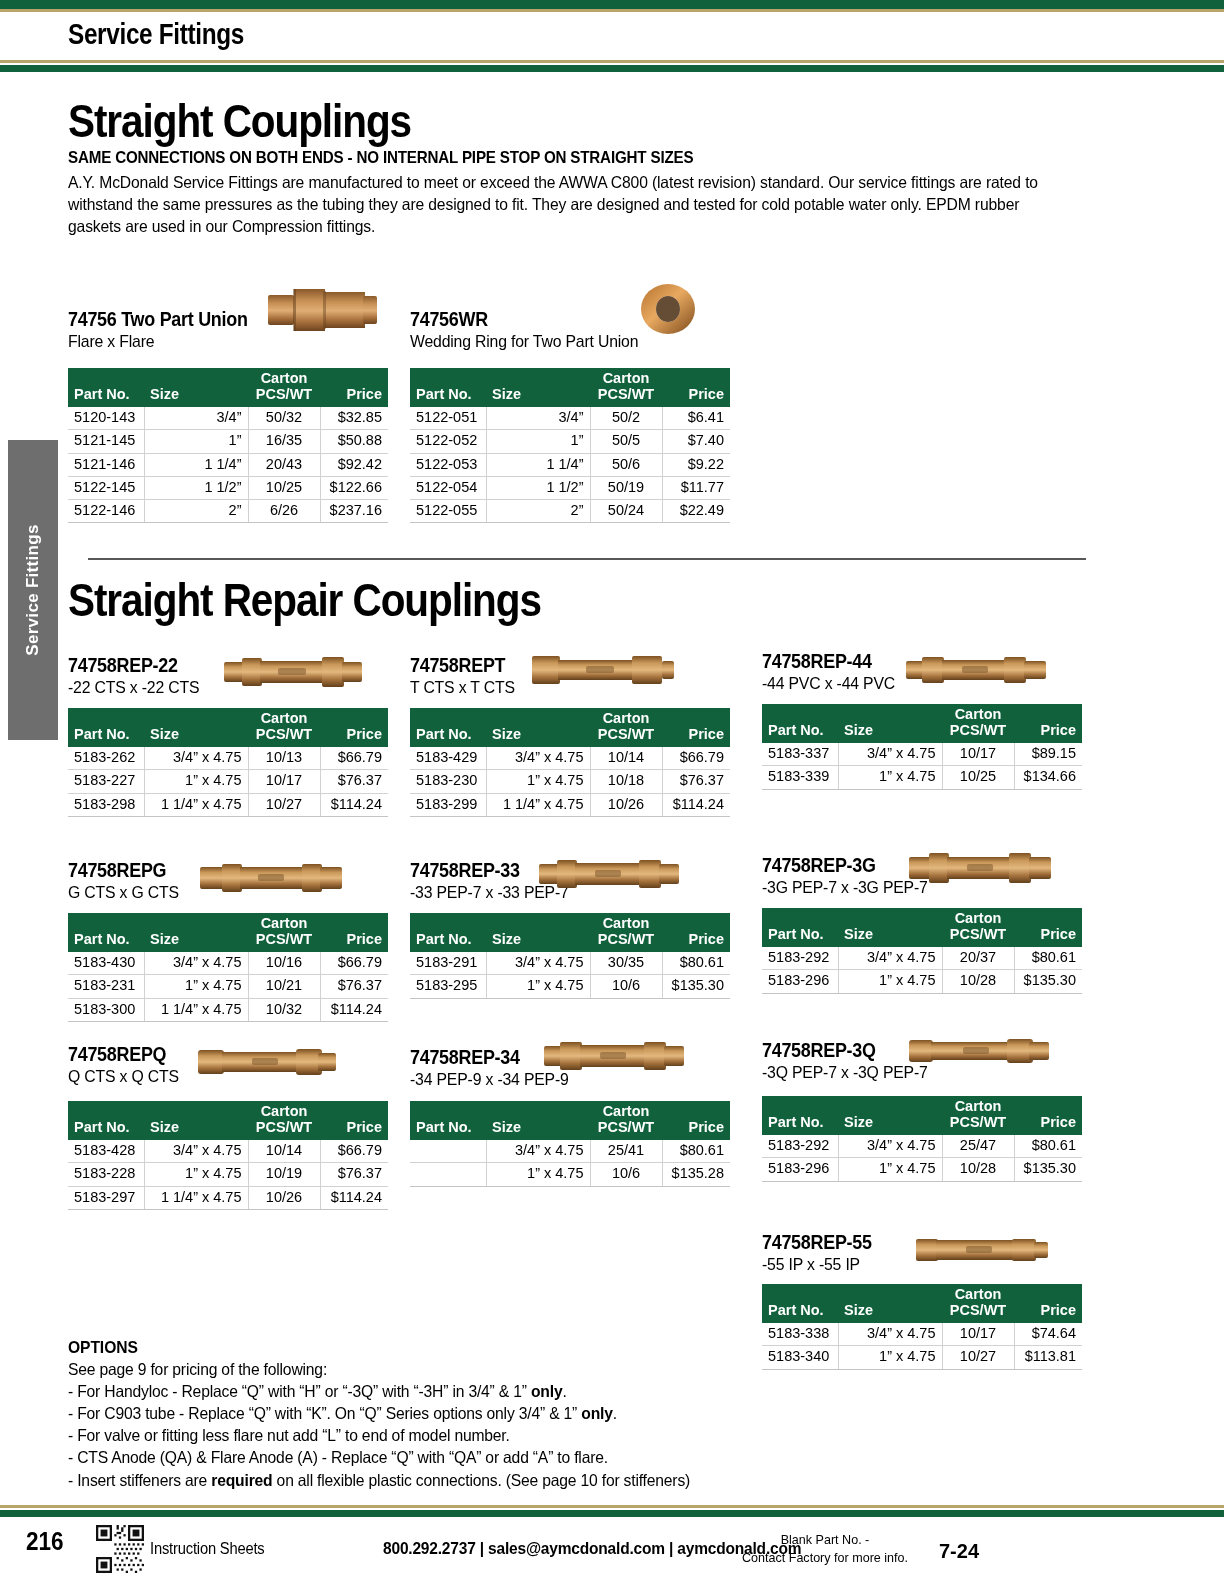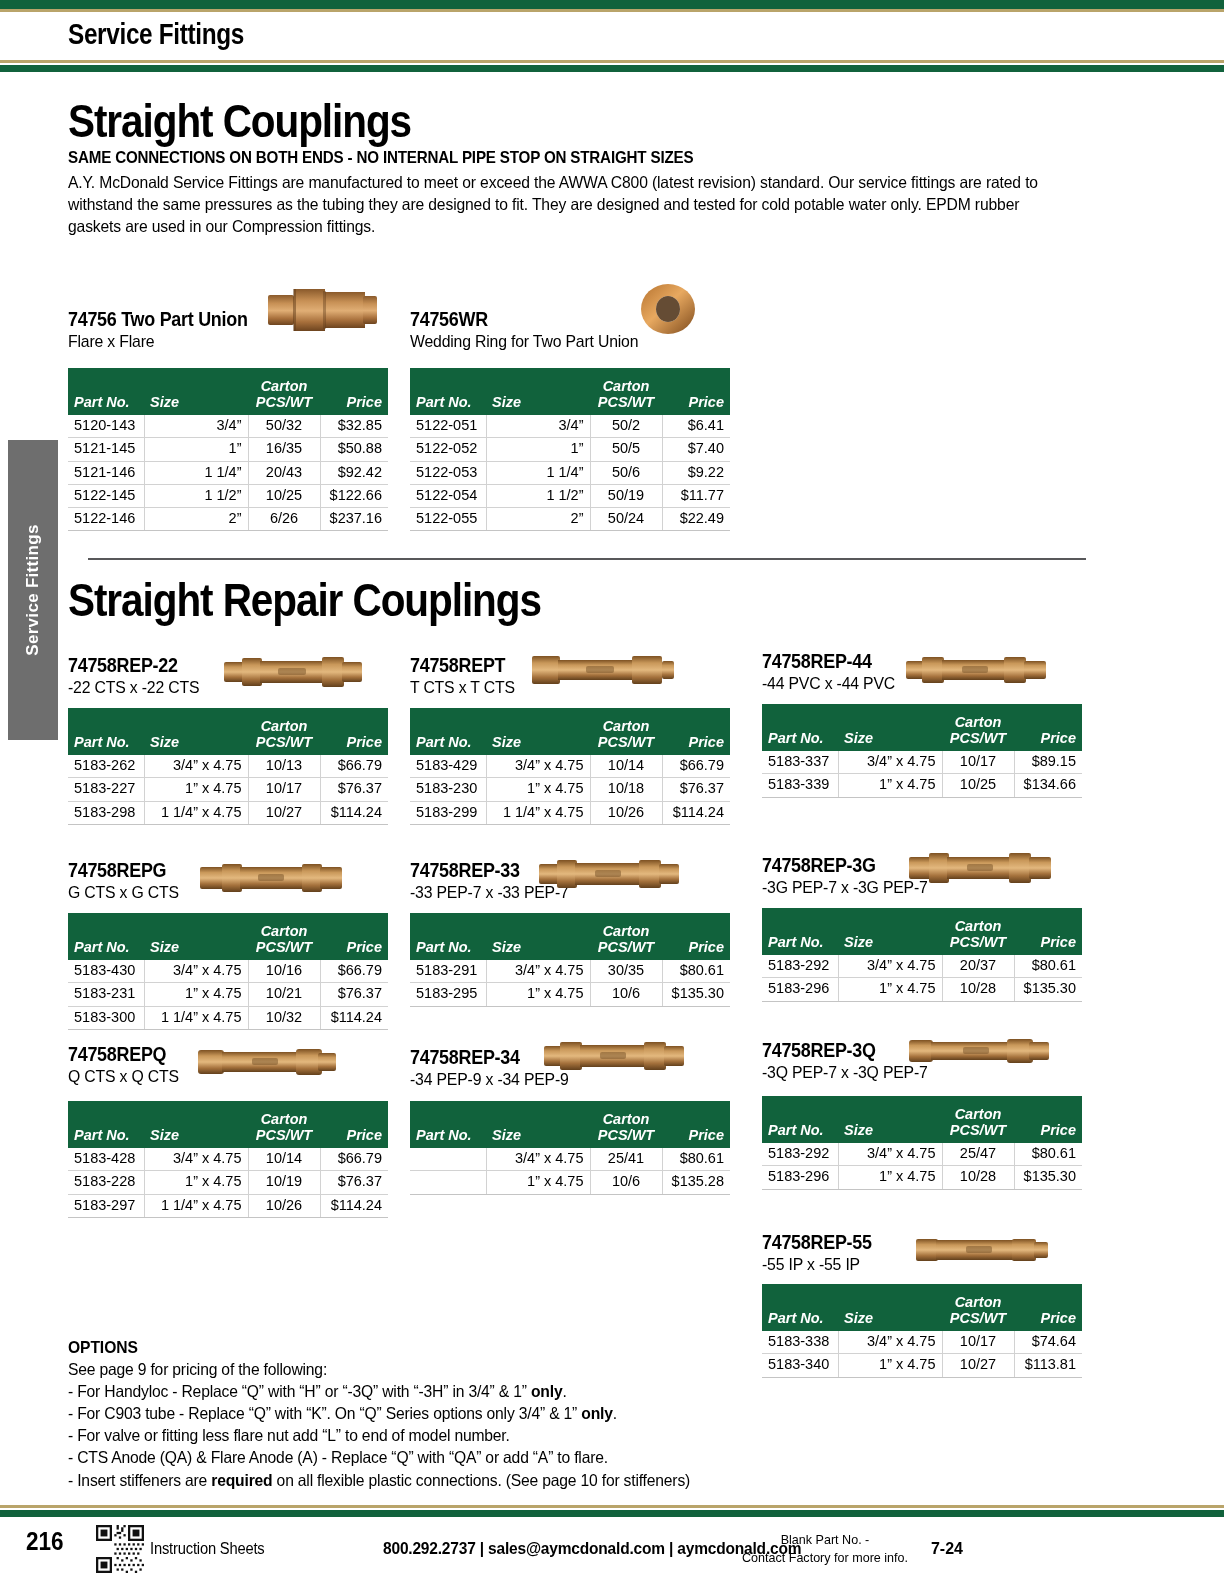--- a/index.html
+++ b/index.html
@@ -118,25 +118,24 @@
     border-collapse: collapse;
     font-family: "Liberation Sans Narrow", "Liberation Sans", sans-serif;
     font-size: 14.5px;
     table-layout: fixed;
   }
   table.pt thead th {
     background: #11623c;
     color: #ffffff;
     font-weight: bold;
     font-size: 14.5px;
-    padding: 11px 6px 5px 6px;
+    padding: 3px 6px 5px 6px;
     vertical-align: bottom;
     white-space: pre-line;
     line-height: 1.08;
-    font-style: italic;
   }
   table.pt thead th.th-left { text-align: left; }
   table.pt thead th.th-ctr  { text-align: center; }
   table.pt thead th.th-right{ text-align: right; }
   table.pt tbody td {
     padding: 2px 6px 3px 6px;
     border-bottom: 1px solid #d2d2d2;
     border-right: 1px solid #d2d2d2;
     white-space: nowrap;
     line-height: 1.18;
@@ -194,22 +193,22 @@
     font-family: "Liberation Sans Narrow", "Liberation Sans", sans-serif;
     transform: scaleX(0.94); transform-origin: left center;
   }
   .ftr-blank {
     position: absolute; right: 78px; top: 26px; width: 200px;
     text-align: center; font-size: 13.5px; line-height: 1.35;
     font-family: "Liberation Sans Narrow", "Liberation Sans", sans-serif;
     transform: scaleX(0.93); transform-origin: center center;
   }
   .ftr-rev {
-    position: absolute; right: 40px; top: 35px;
-    font-size: 16px; font-weight: bold;
+    position: absolute; right: 24px; top: 35px;
+    font-size: 20px; font-weight: bold;
     font-family: "Liberation Sans Narrow", "Liberation Sans", sans-serif;
   }
 </style>
 </head>
 <body>
 
 <div class="page-header">
   <div class="hdr-bar-top"></div>
   <div class="hdr-rule-gold-top"></div>
   <div class="hdr-white"></div>

